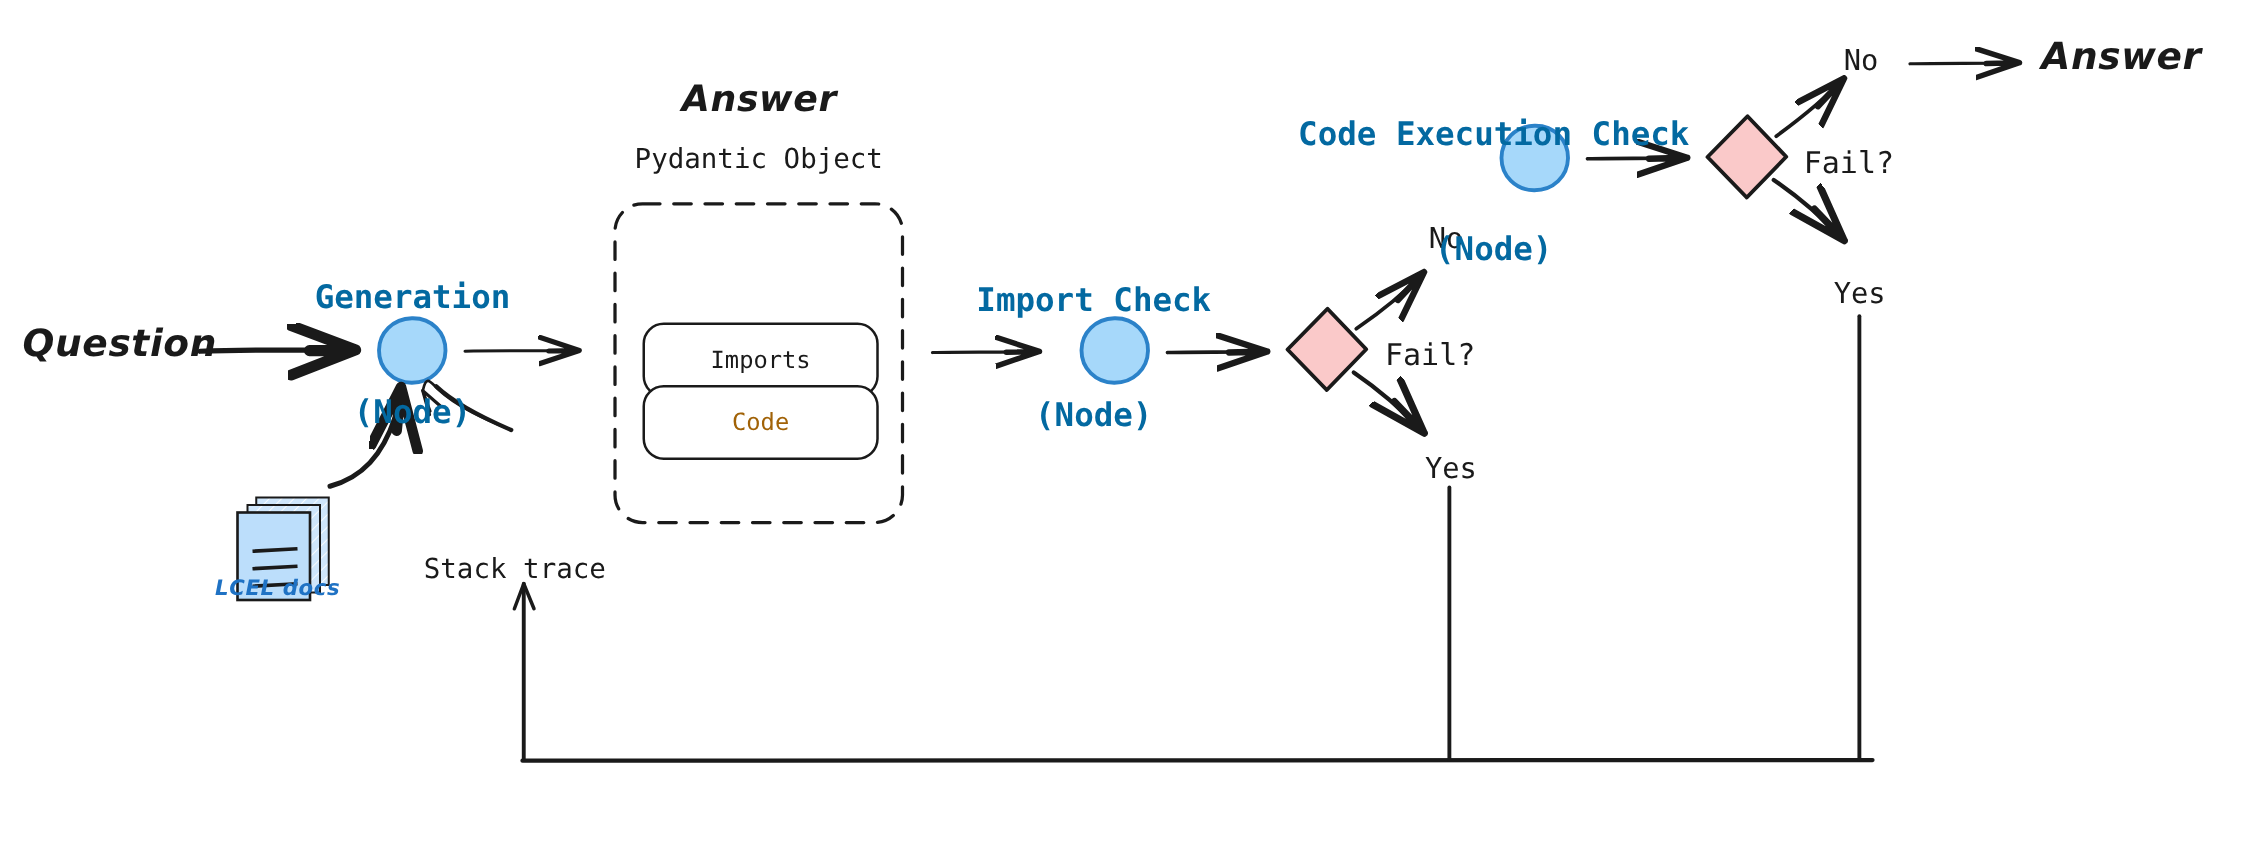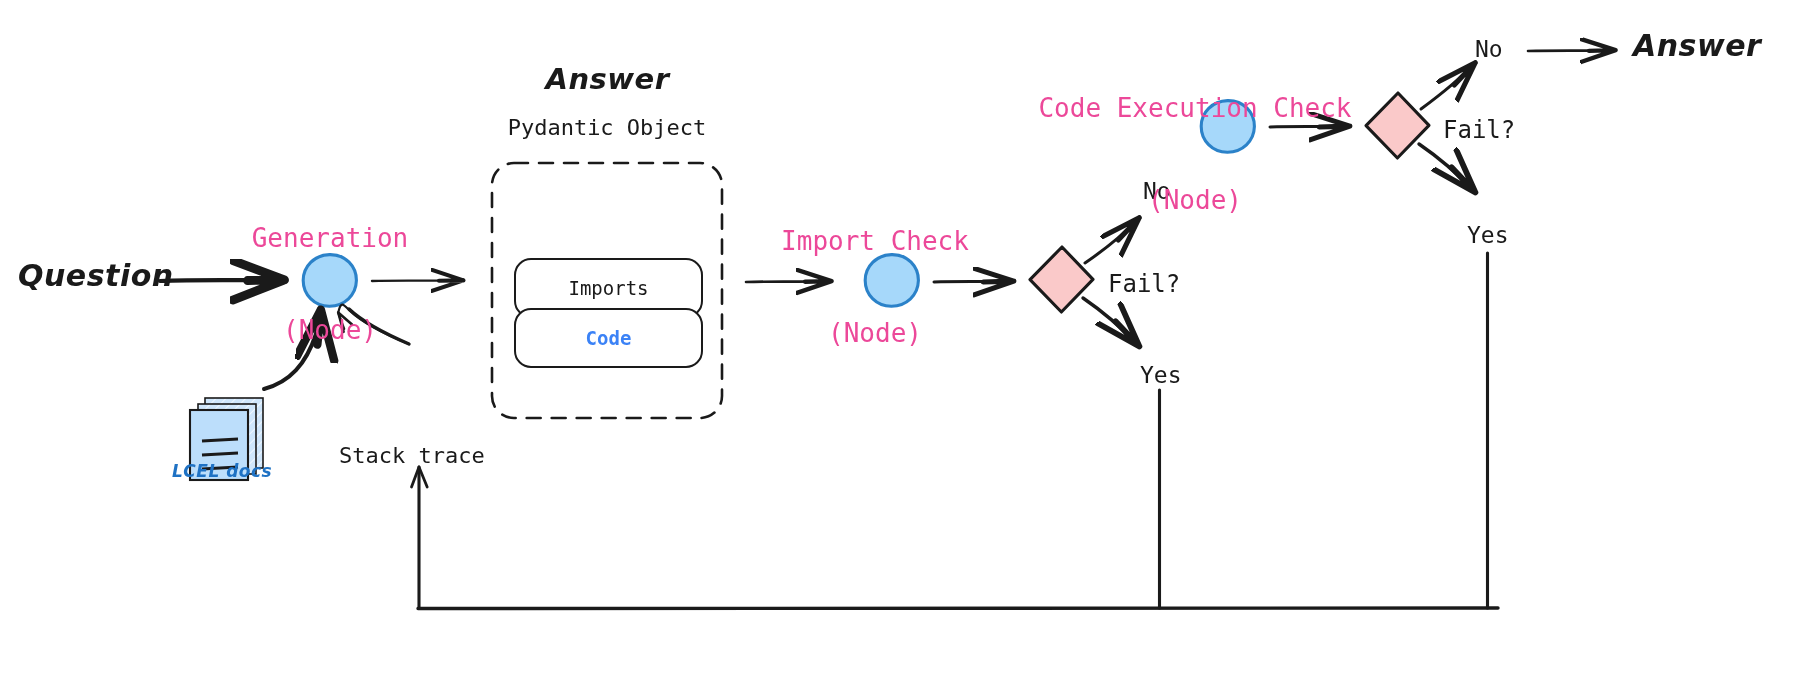--- a/index.html
+++ b/index.html
@@ -36,22 +36,22 @@
     font-style: italic;
     font-weight: 700;
     letter-spacing: 0.5px;
   }
   .mono {
     font-family: "DejaVu Sans Mono", monospace;
     font-weight: 400;
   }
   .node-title {
     font-family: "DejaVu Sans Mono", monospace;
-    font-weight: 400;
-    color: #ec4899;
+    font-weight: 700;
+    color: #0369a1;
     text-align: center;
     line-height: 1.18;
   }
   .blue-hand {
     color: #1f72c4;
   }
 </style>
 </head>
 <body>
 
@@ -188,21 +188,21 @@
 
   <div style="position:absolute; left:514px; top:258px; width:185px; height:56px;
               border:2.6px solid #1a1a1a; border-radius:17px; background:#ffffff;
               display:flex; align-items:center; justify-content:center;">
     <span class="mono" style="font-size:19px; color:#1a1a1a;">Imports</span>
   </div>
 
   <div style="position:absolute; left:514px; top:308px; width:185px; height:56px;
               border:2.6px solid #1a1a1a; border-radius:17px; background:#ffffff;
               display:flex; align-items:center; justify-content:center;">
-    <span class="mono" style="font-size:19px; color:#3b82f6;font-weight:bold;">Code</span>
+    <span class="mono" style="font-size:19px; color:#a16207;">Code</span>
   </div>
 
   <div class="lbl node-title" style="left:760px; top:165px; width:230px; font-size:26px;">
     <div>Import Check</div>
     <div>(Node)</div>
   </div>
 
   <div class="lbl mono" style="left:1143px; top:178px; font-size:23px;">No</div>
 
   <div class="lbl mono" style="left:1108px; top:270px; font-size:24px;">Fail?</div>

